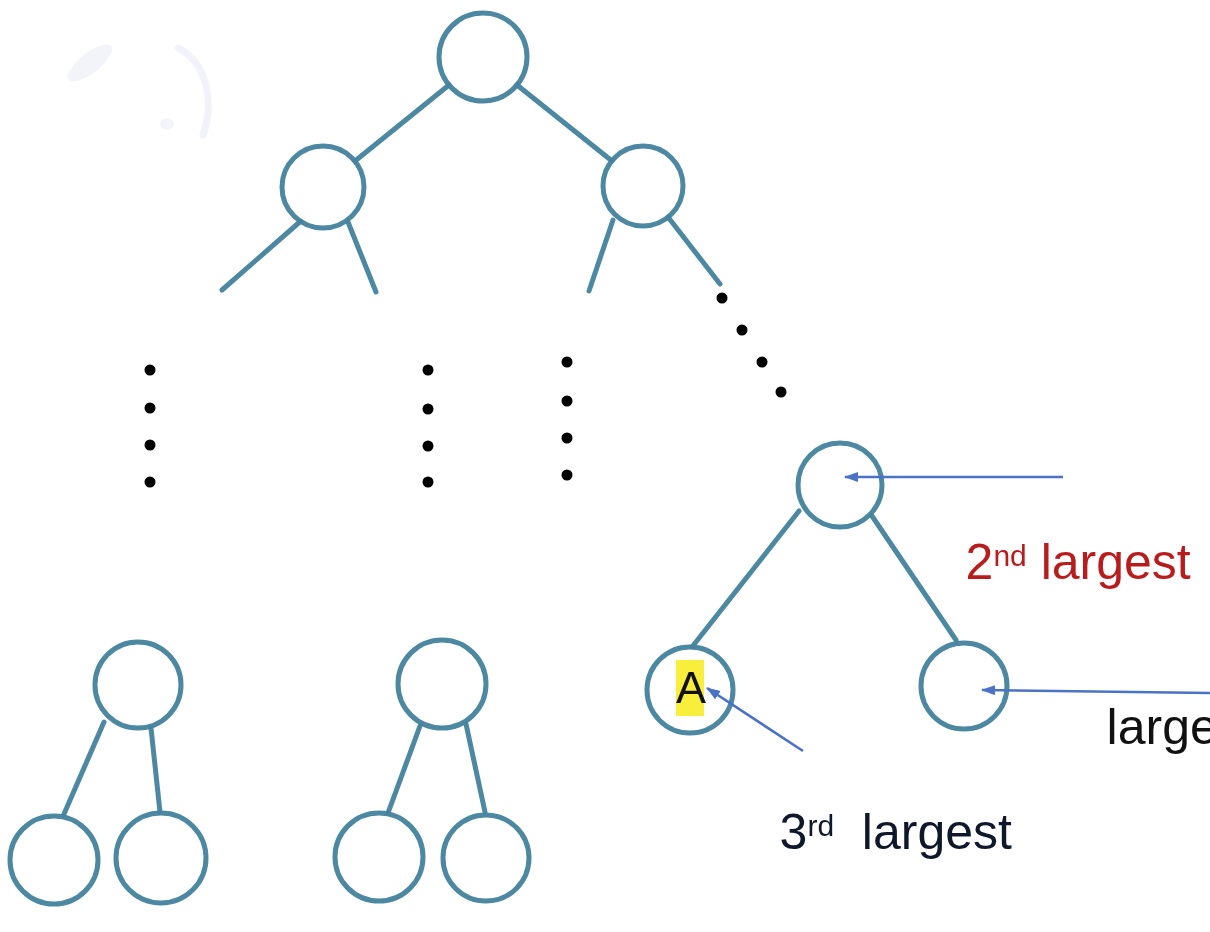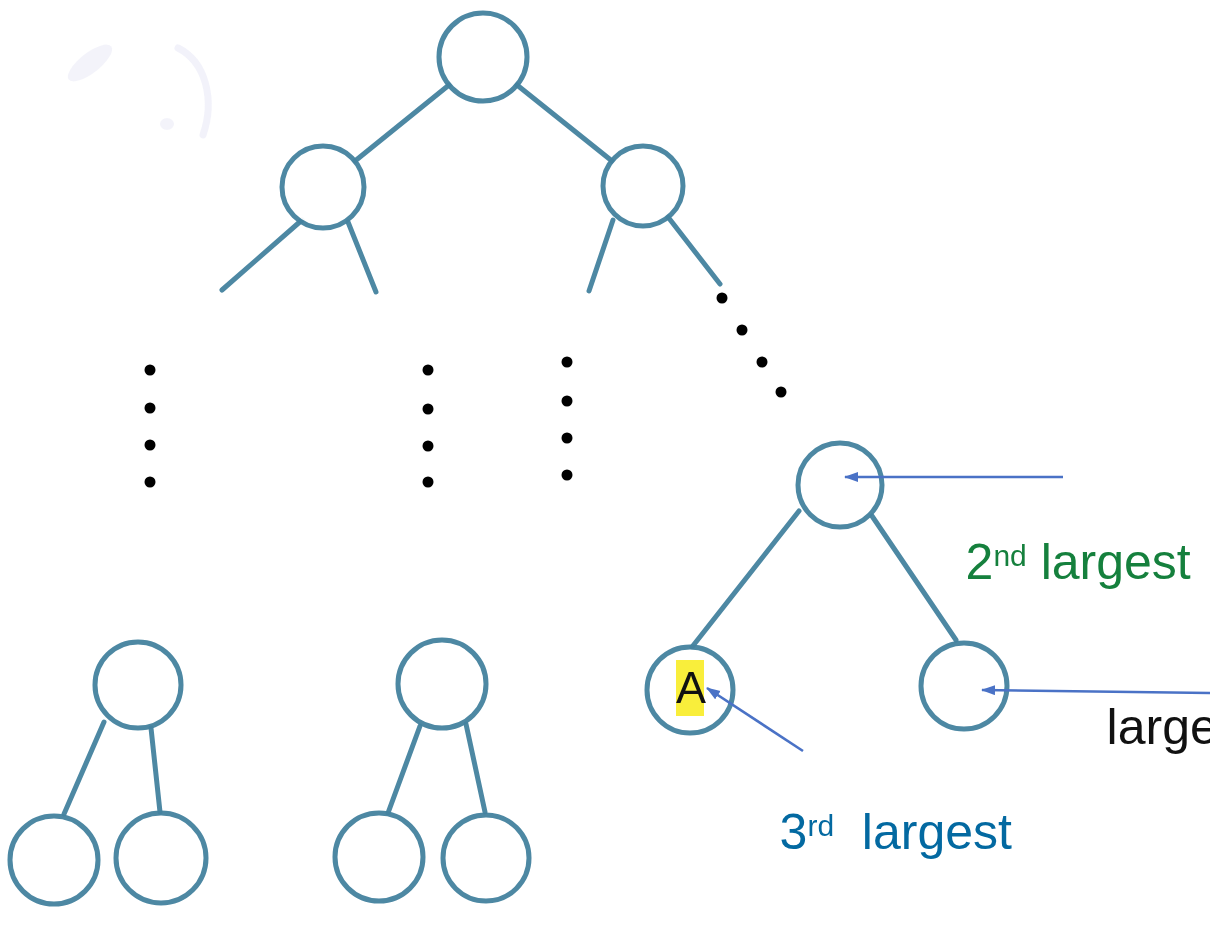--- a/index.html
+++ b/index.html
@@ -88,29 +88,29 @@
       <circle cx="54" cy="860" r="44" fill="#ffffff" stroke="#44829f" stroke-width="5" opacity="0.95"></circle>
       <circle cx="161" cy="858" r="45" fill="#ffffff" stroke="#44829f" stroke-width="5" opacity="0.95"></circle>
       <circle cx="442" cy="684" r="44" fill="#ffffff" stroke="#44829f" stroke-width="5" opacity="0.95"></circle>
       <circle cx="379" cy="857" r="44" fill="#ffffff" stroke="#44829f" stroke-width="5" opacity="0.95"></circle>
       <circle cx="486" cy="858" r="43" fill="#ffffff" stroke="#44829f" stroke-width="5" opacity="0.95"></circle>
       <line x1="1063" y1="477" x2="845" y2="477" stroke="#4a72c6" stroke-width="2.6" marker-end="url(#arrowhead)"></line>
       <line x1="1215" y1="693" x2="982" y2="690" stroke="#4a72c6" stroke-width="2.6" marker-end="url(#arrowhead)"></line>
       <line x1="803" y1="751" x2="707" y2="688" stroke="#4a72c6" stroke-width="2.6" marker-end="url(#arrowhead)"></line>
     </svg>
 
-  <div class="anno lbl-second" style="color: #15803d;">
+  <div class="anno lbl-second" style="color: #b91c1c;">
     <span>2</span><span class="sup">nd</span><span> largest</span>
   </div>
 
   <div class="anno lbl-largest" style="color: rgb(17, 17, 17);">
     <span>largest</span>
   </div>
 
-  <div class="anno lbl-third" style="color: #0369a1;">
+  <div class="anno lbl-third" style="color: #0f172a;">
     <span>3</span><span class="sup">rd</span><span>  largest</span>
   </div>
 
   <div class="node-a" style="background: rgb(249, 238, 59); color: rgb(17, 17, 17);">
     <span>A</span>
   </div>
 
 </div>
 
 </body></html>

